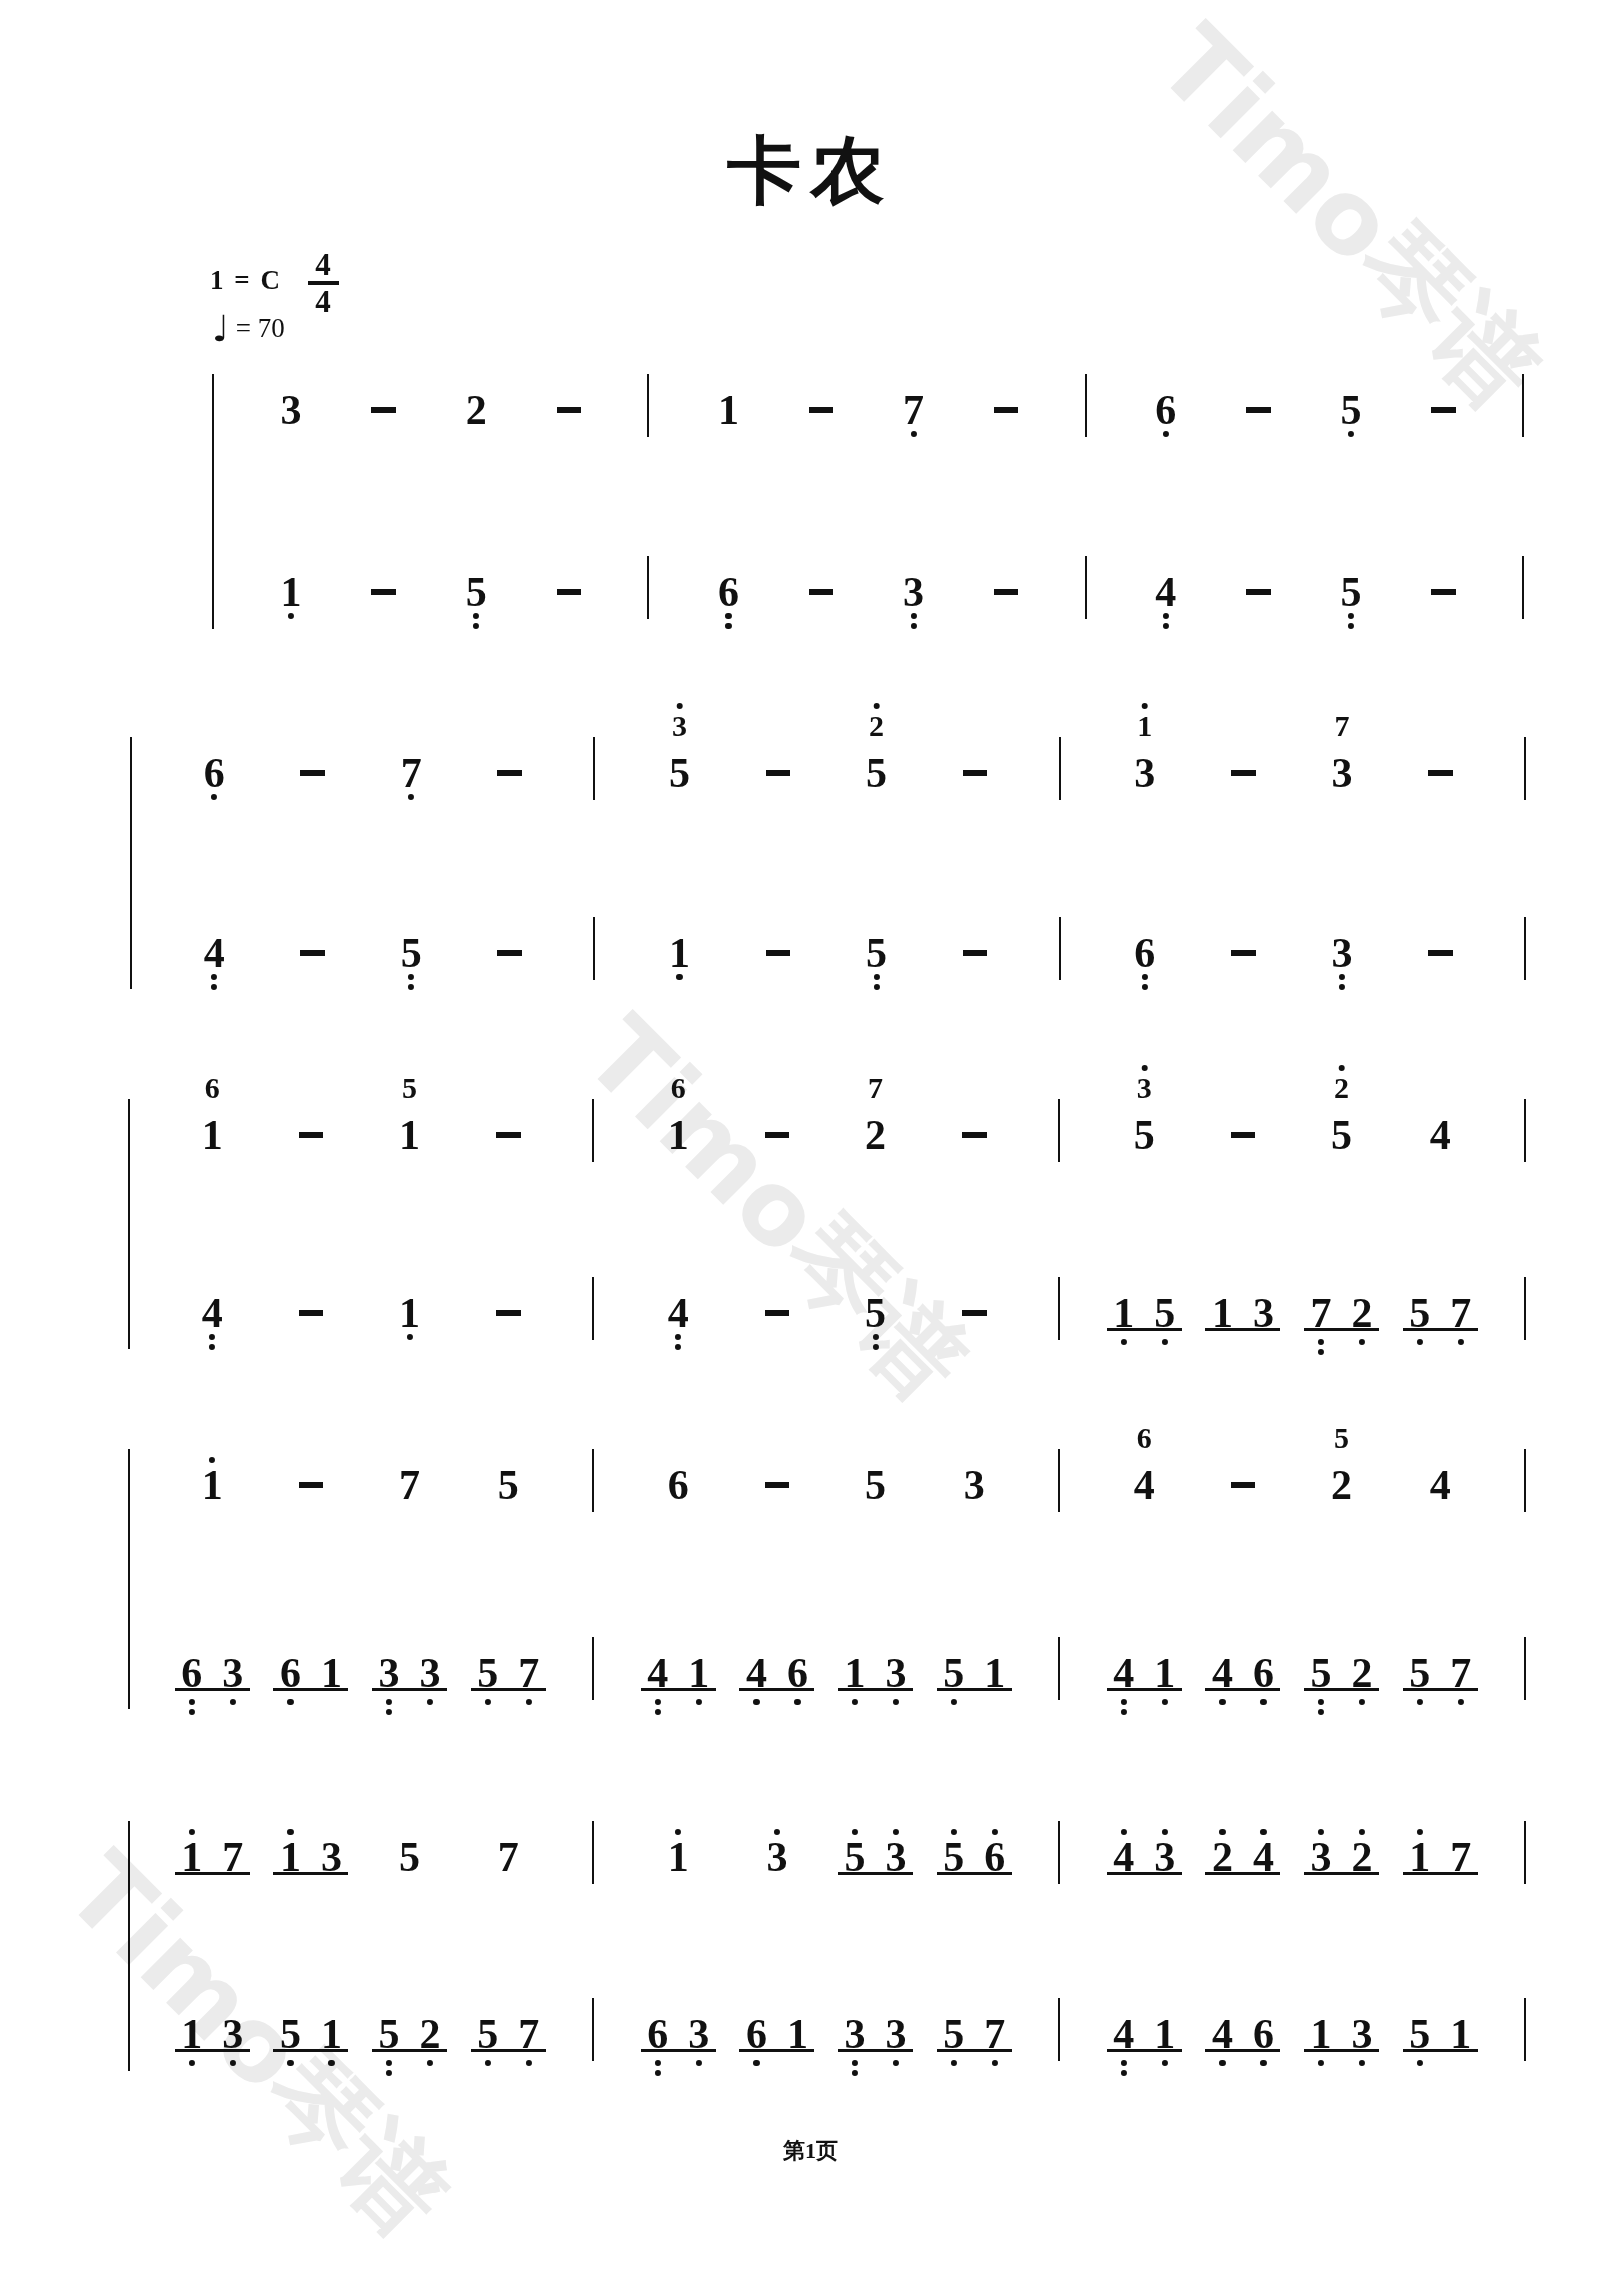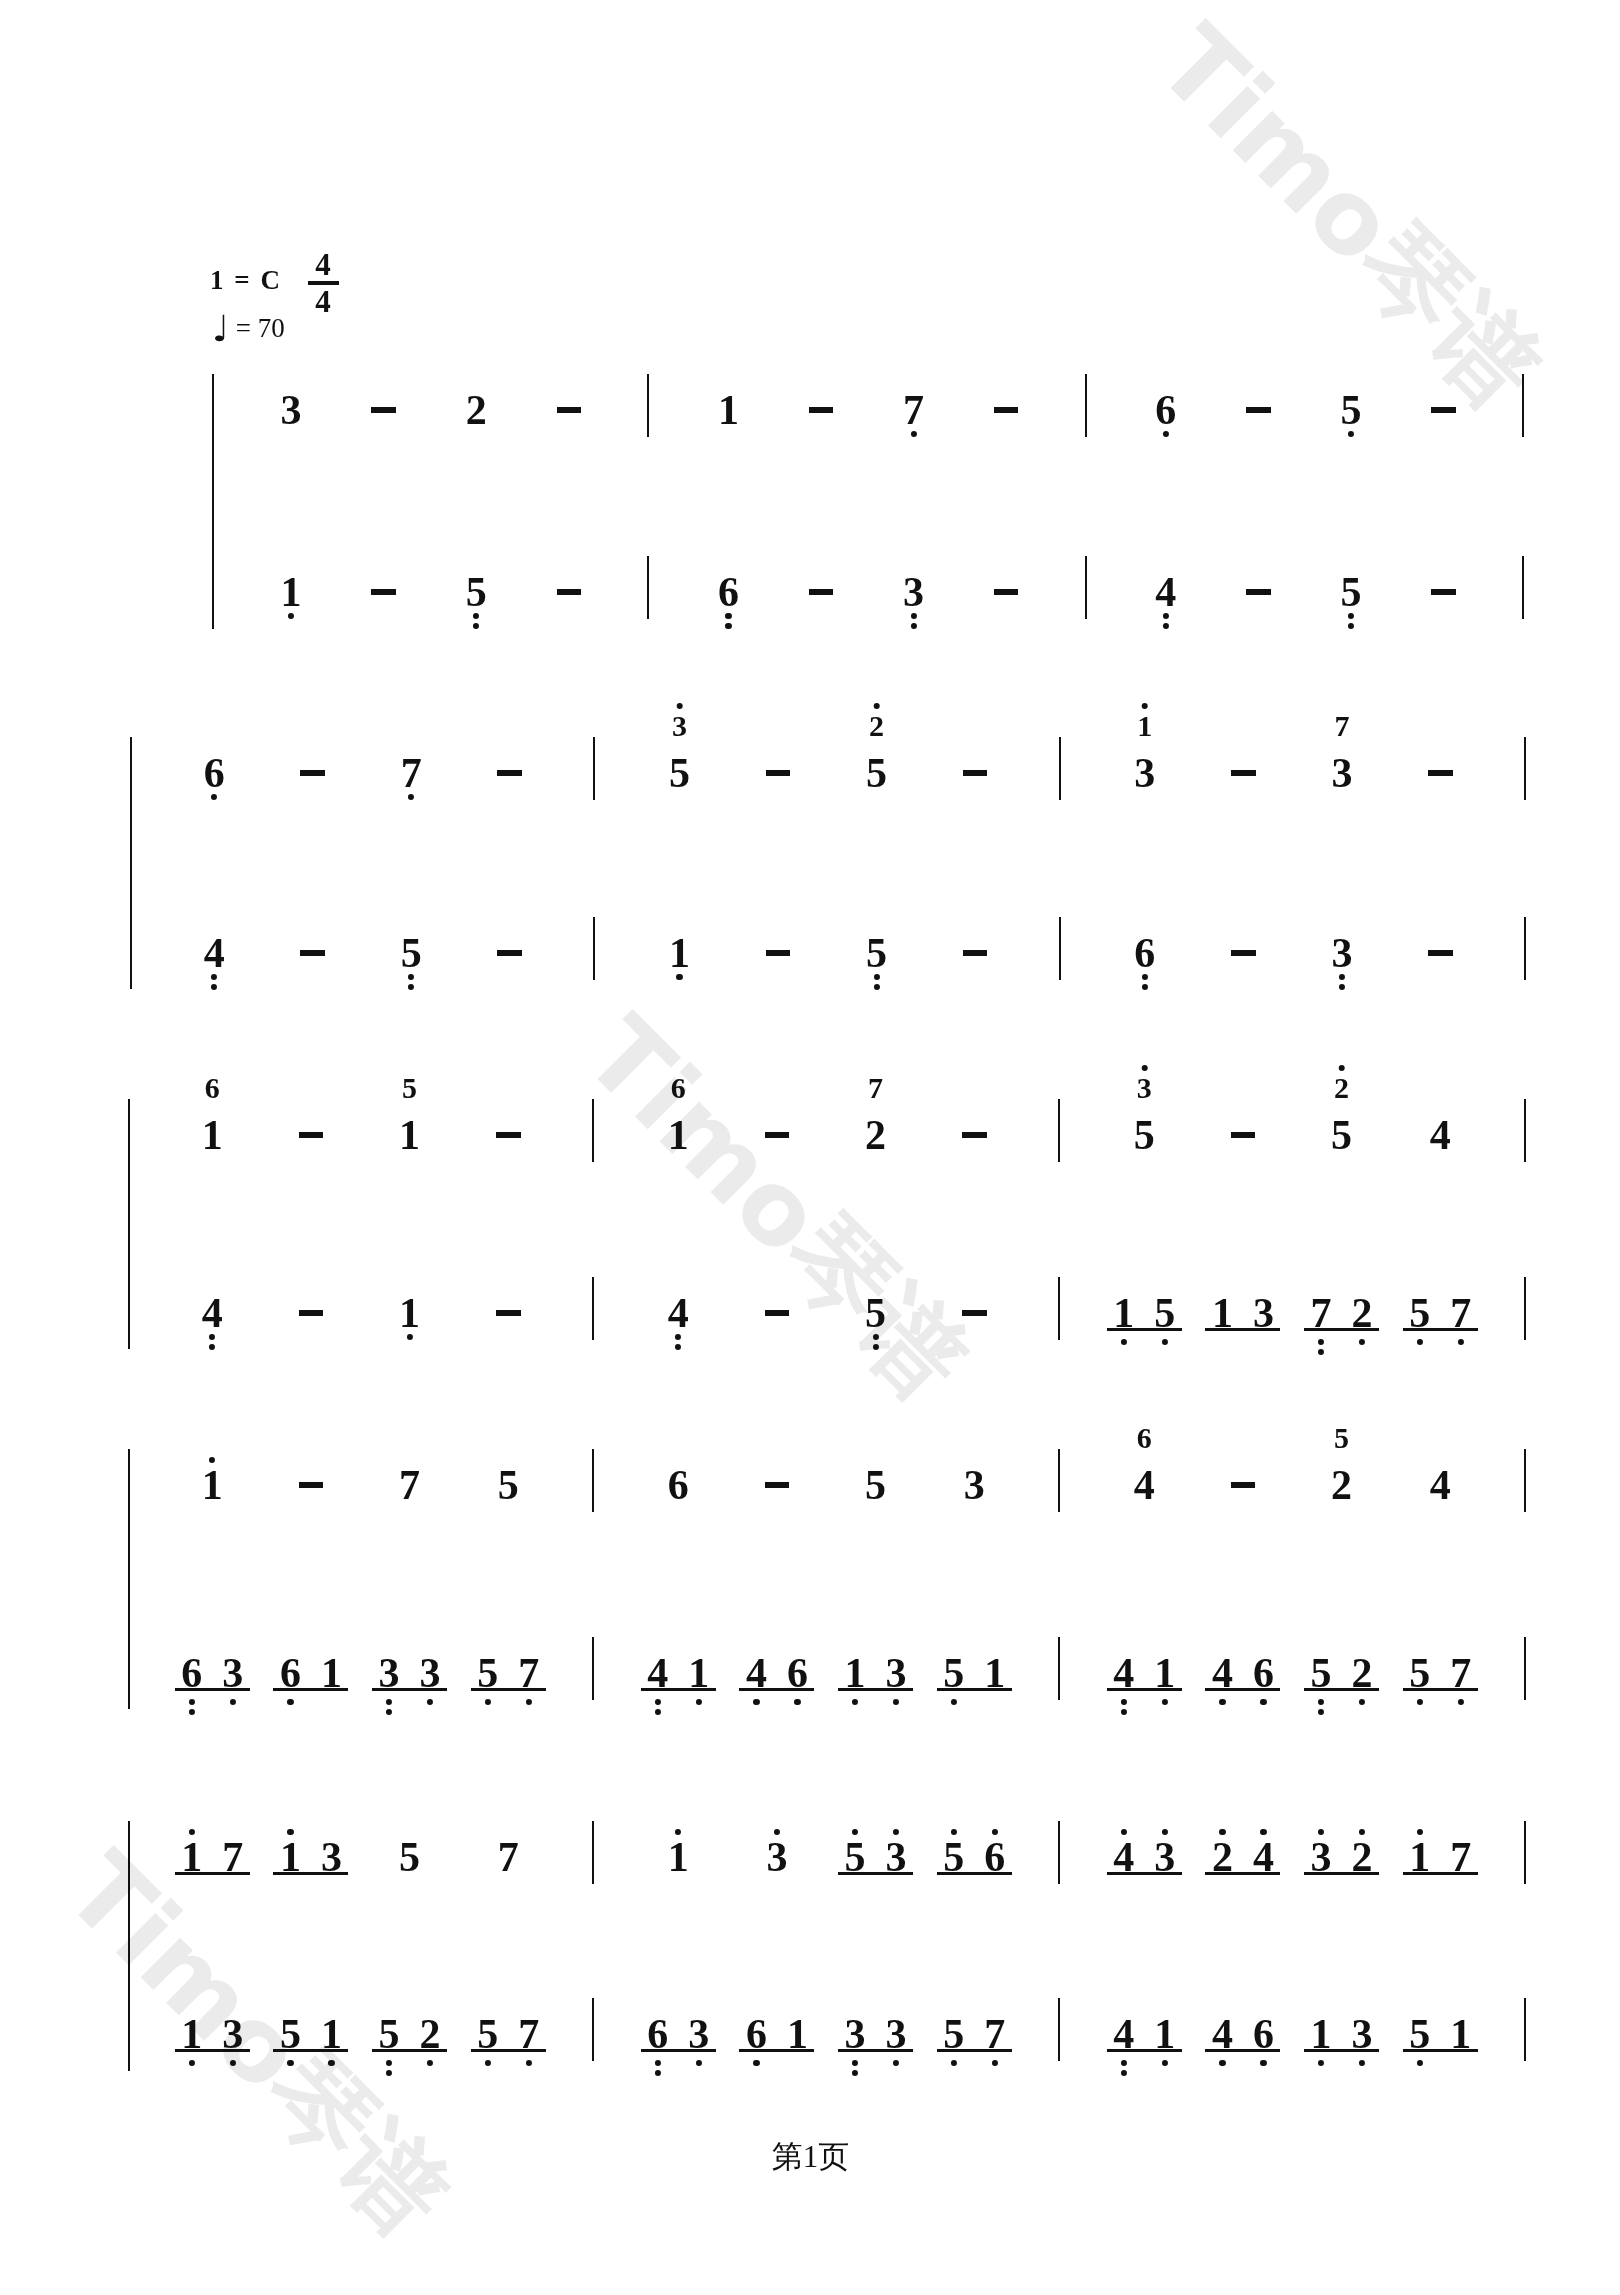--- a/index.html
+++ b/index.html
@@ -40,32 +40,33 @@
   .dot.b2 { top:46px; }
   .sup { position:absolute; bottom:51px; left:50%; transform:translateX(-50%);
          width:20.5px; height:23px; display:flex; align-items:center; justify-content:center; }
   .supnum { font-size:30px; font-weight:bold; line-height:23px; }
   .sup .dot.sa { top:-11px; }
   .pair { position:relative; margin-top:20.5px; height:33px; display:flex; gap:18px;
           padding:0 5.5px; border-bottom:3.4px solid #111; }
   .pnote { position:relative; width:23px; height:30px; display:flex; align-items:center; justify-content:center; }
   .pnote .dot.b1 { top:41px; }
   .pnote .dot.b2 { top:51px; }
-  #footer { position:absolute; z-index:2; left:50%; top:2136px; transform:translateX(-50%); font-size:31px; }
+  #footer { position:absolute; z-index:2; left:50%; top:2136px; transform:translateX(-50%); font-size:22px;font-weight:bold; }
 </style>
 </head>
 <body>
 
 <div id="page">
   <div id="watermarks">
       <div class="wm" style="color: rgb(235, 235, 235); left: 1348px; top: 218px;">Timo琴谱</div>
       <div class="wm" style="color: rgb(235, 235, 235); left: 775px; top: 1209px;">Timo琴谱</div>
       <div class="wm" style="color: rgb(235, 235, 235); left: 256px; top: 2045px;">Timo琴谱</div>
     </div>
 
+  <div id="title">卡农</div>
 
   <div id="keysig">1 = C</div>
 
   <div id="timesig">
     <span class="tnum">4</span>
     <span class="tbar"></span>
     <span class="tnum">4</span>
   </div>
 
   <div id="tempo">

